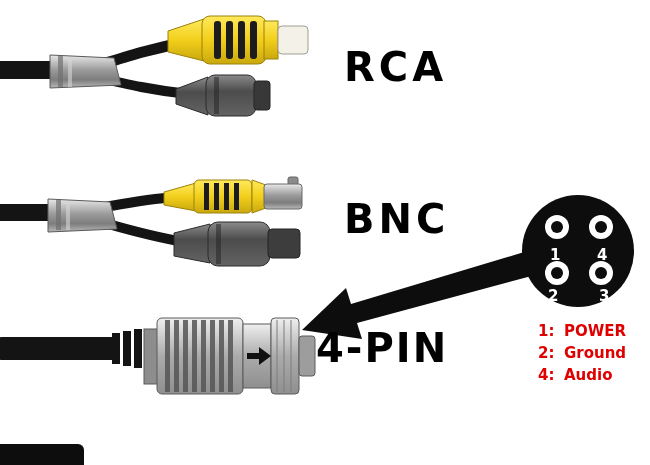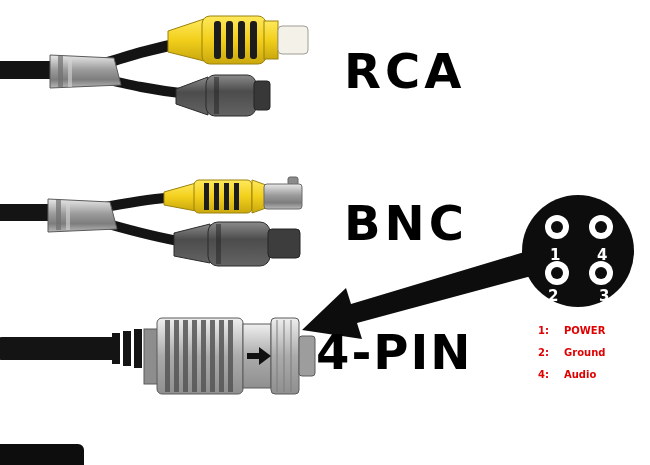--- a/index.html
+++ b/index.html
@@ -3,28 +3,28 @@
 <meta charset="utf-8">
 <style>
   html,body{margin:0;padding:0;background:#fff;}
   .stage{
     position:relative;width:650px;height:465px;background:#ffffff;overflow:hidden;
     font-family:"DejaVu Sans","Liberation Sans",sans-serif;
   }
   .stage svg{position:absolute;left:0;top:0;}
   .big-label{
     position:absolute;font-weight:bold;color:#000;line-height:1;
-    font-size:48px;letter-spacing:4px;
+    font-size:40px;letter-spacing:4px;
   }
   #label-rca{left:344px;top:47px;}
   #label-bnc{left:344px;top:199px;}
   #label-4pin{left:316px;top:328px;letter-spacing:2px;}
   .legend{
     position:absolute;left:538px;top:320px;color:#e00000;
-    font-size:10px;font-weight:bold;
+    font-size:15px;font-weight:bold;
   }
   .legend-row{height:22px;line-height:22px;white-space:nowrap;}
   .lnum{display:inline-block;min-width:26px;}
   svg text{font-family:"DejaVu Sans","Liberation Sans",sans-serif;font-weight:bold;}
 </style>
 </head>
 <body>
 
 <div class="stage">
 

